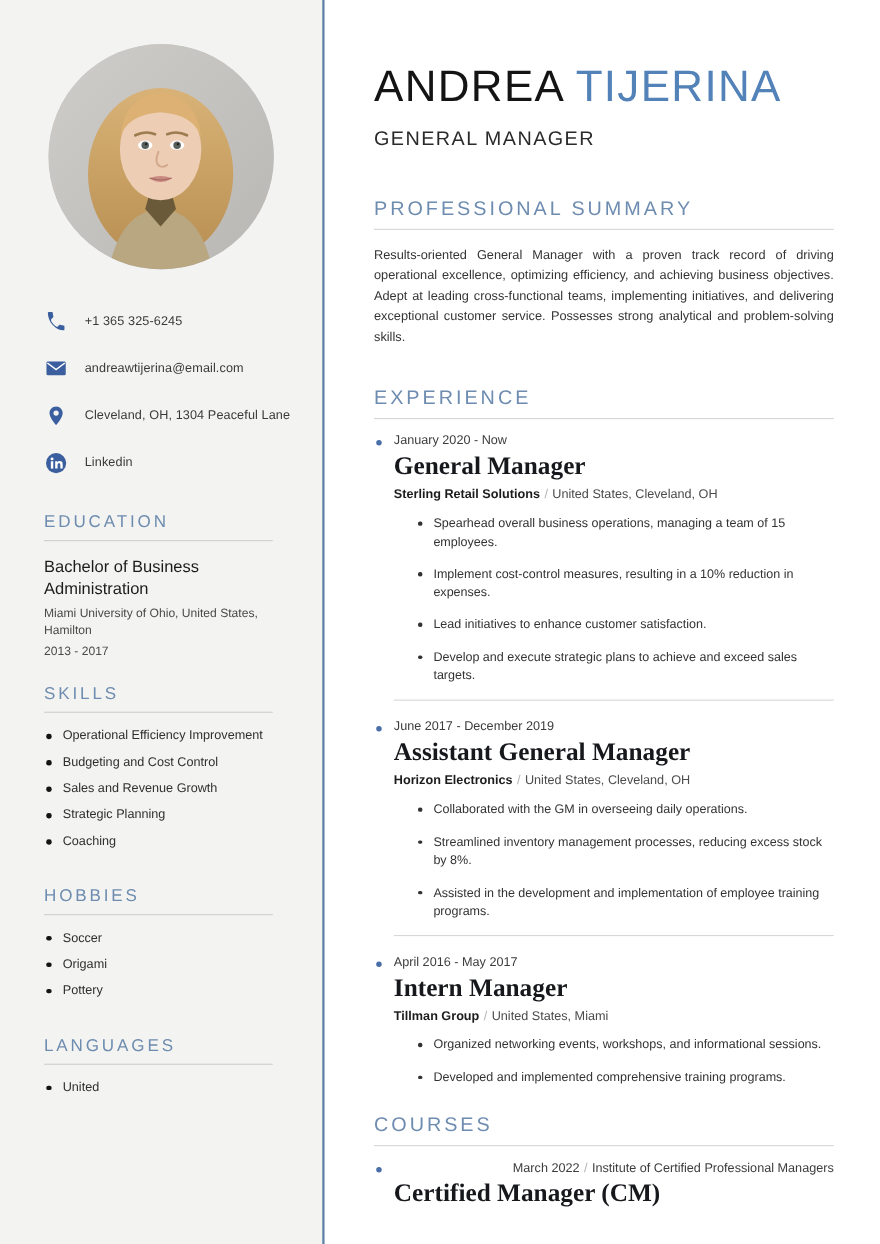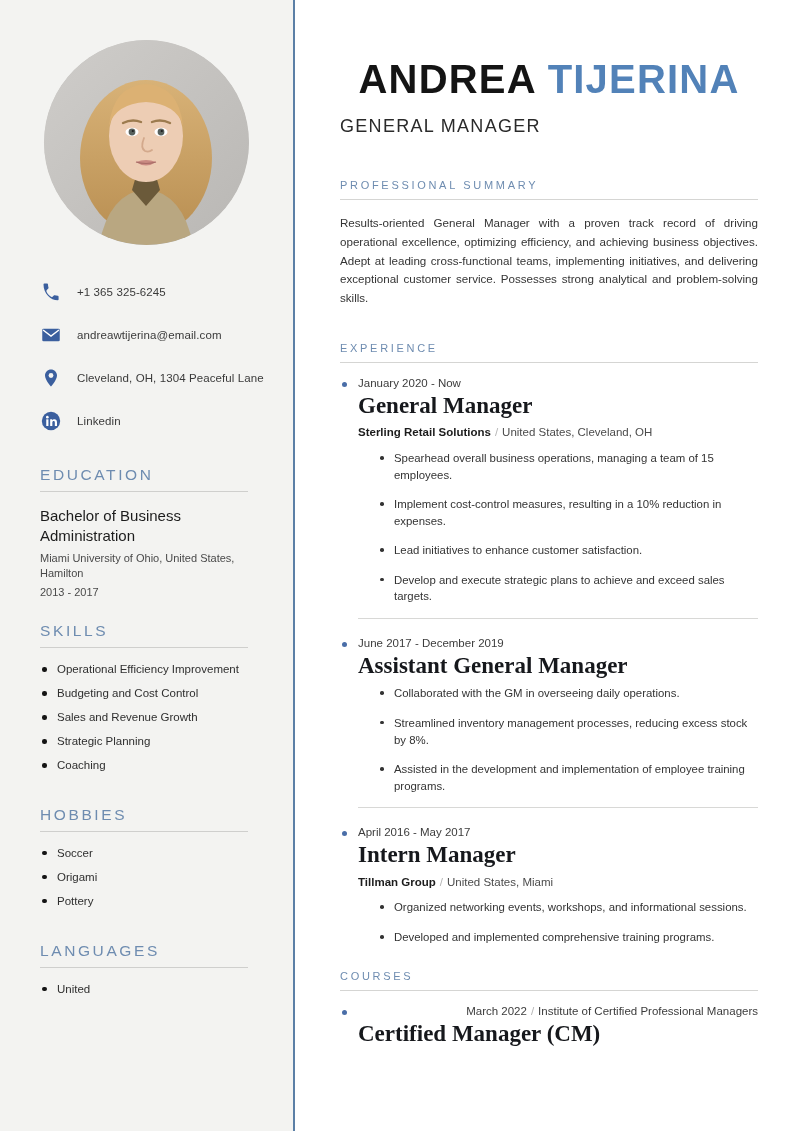--- a/index.html
+++ b/index.html
@@ -129,38 +129,37 @@
   .gap-block { height: 24px; }
 
   
   .main {
     flex: 1;
     padding: 58px 42px 0 45px;
     box-sizing: border-box;
   }
   .name {
     font-size: 40px;
-    font-weight: 700;
+    font-weight: 400;
     letter-spacing: 1.2px;
     margin: 0 0 16px 0;
     line-height: 1.05;
     white-space: nowrap;
-    text-align: center;
   }
   .name .first { color: #141414; }
   .name .last { color: #5282b8; }
   .role {
     font-size: 18px;
     letter-spacing: 1.3px;
     color: #2a2a2a;
     font-weight: 400;
     margin: 0 0 42px 0;
   }
   .main-heading {
-    font-size: 11px;
+    font-size: 18px;
     letter-spacing: 2.7px;
     color: #6e8cb0;
     font-weight: 400;
     margin: 0 0 8px 0;
   }
   .main-rule {
     height: 1px;
     background: #d5d5d3;
     margin-bottom: 14px;
   }
@@ -433,20 +432,23 @@
           <li>Implement cost-control measures, resulting in a 10% reduction in expenses.</li>
           <li>Lead initiatives to enhance customer satisfaction.</li>
           <li>Develop and execute strategic plans to achieve and exceed sales targets.</li>
         </ul>
       </div>
       <div class="entry-sep"></div>
 
       <div class="exp-entry">
         <div class="exp-date">June 2017 - December 2019</div>
         <div class="exp-title">Assistant General Manager</div>
+        <div class="exp-company">
+          <span class="org">Horizon Electronics</span><span class="sep">/</span><span class="loc">United States, Cleveland, OH</span>
+        </div>
         <ul class="exp-bullets">
           <li>Collaborated with the GM in overseeing daily operations.</li>
           <li>Streamlined inventory management processes, reducing excess stock by 8%.</li>
           <li>Assisted in the development and implementation of employee training programs.</li>
         </ul>
       </div>
       <div class="entry-sep"></div>
 
       <div class="exp-entry">
         <div class="exp-date">April 2016 - May 2017</div>

